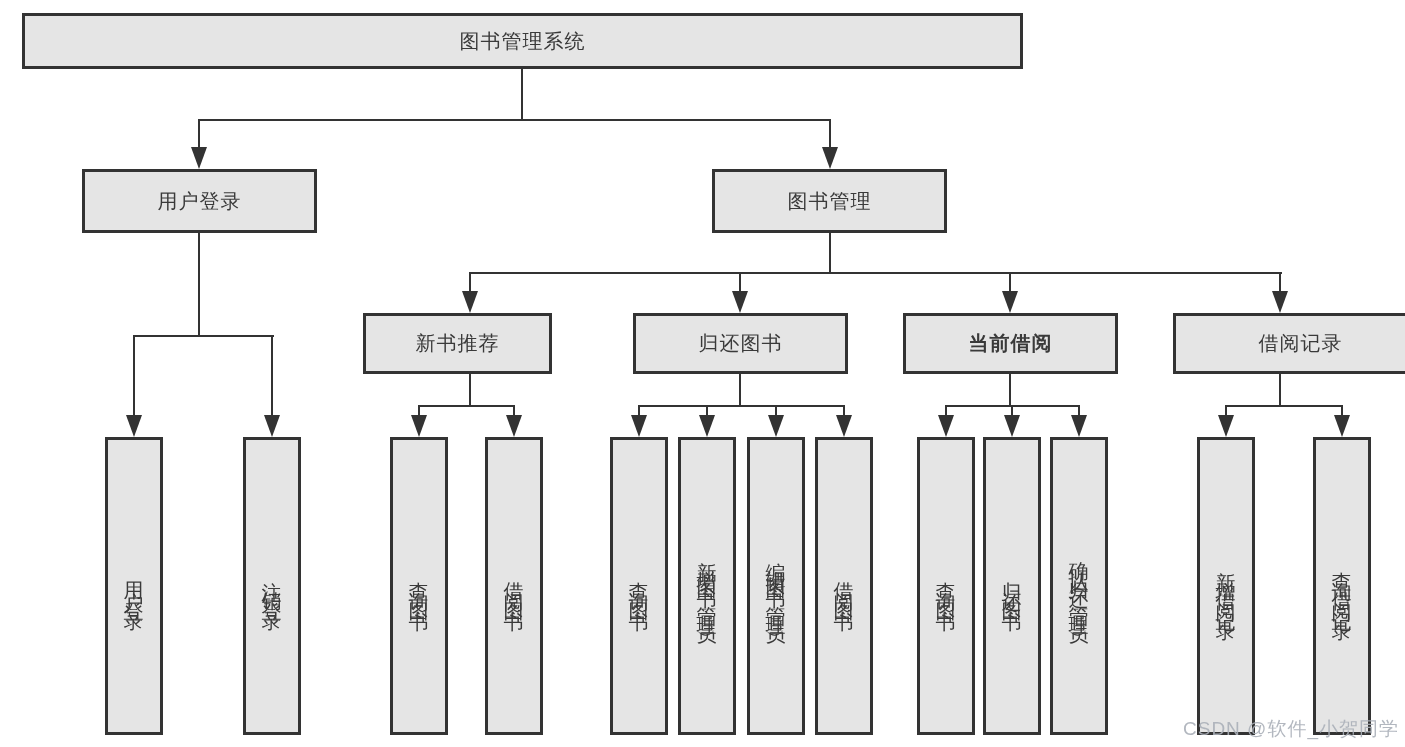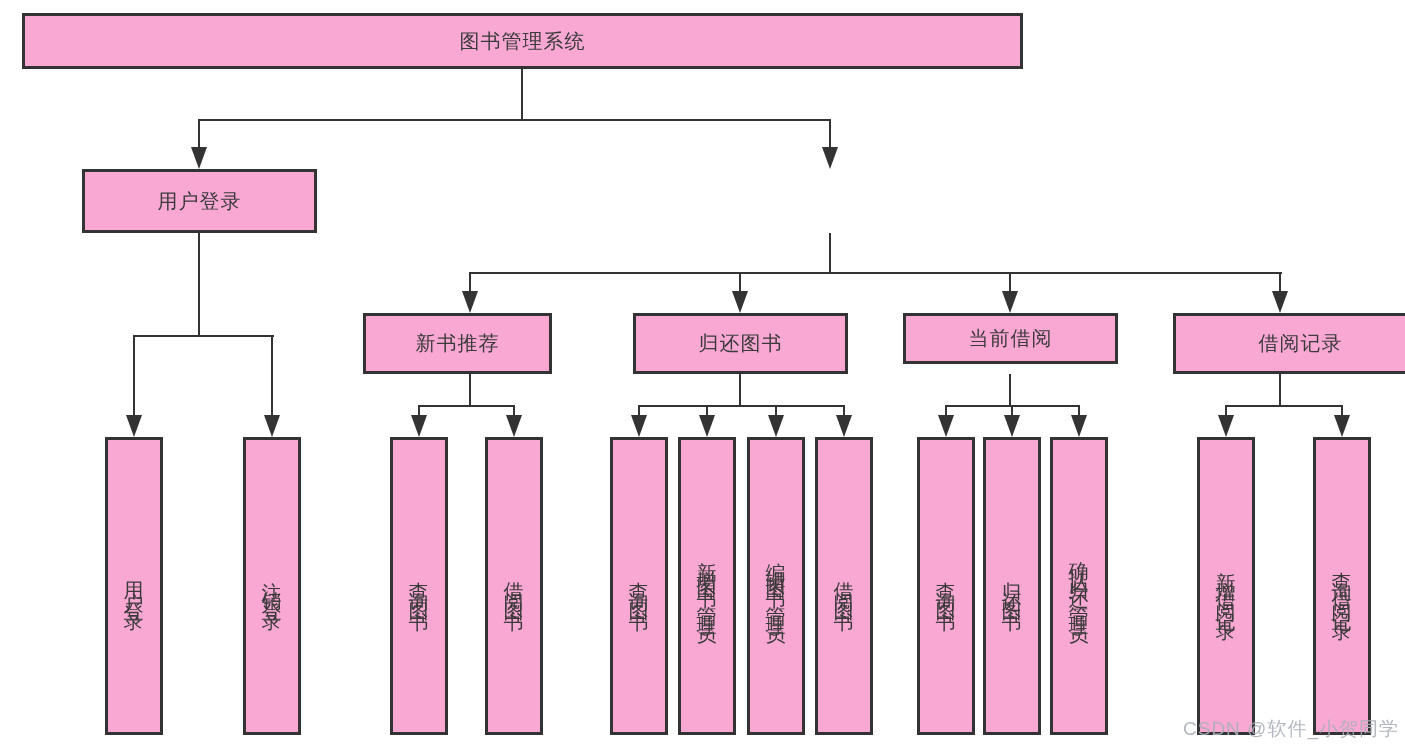--- a/index.html
+++ b/index.html
@@ -11,21 +11,21 @@
     position: relative;
     width: 1405px;
     height: 747px;
     background: #ffffff;
     overflow: hidden;
   }
   .box {
     position: absolute;
     box-sizing: border-box;
     border: 3px solid #333333;
-    background: #f9a8d4;
+    background: #e5e5e5;
     display: flex;
     align-items: center;
     justify-content: center;
     color: #3a3a3a;
     font-size: 20px;
     letter-spacing: 1px;
     white-space: nowrap;
   }
   .vbox {
     writing-mode: vertical-rl;
@@ -56,24 +56,25 @@
   }
 </style>
 </head>
 <body>
 
 <div id="canvas">
 
   <div class="box" style="left:22px; top:13px; width:1001px; height:56px;">图书管理系统</div>
 
   <div class="box" style="left:82px; top:169px; width:235px; height:64px;">用户登录</div>
+  <div class="box" style="left:712px; top:169px; width:235px; height:64px;">图书管理</div>
 
   <div class="box" style="left:363px; top:313px; width:189px; height:61px;">新书推荐</div>
   <div class="box" style="left:633px; top:313px; width:215px; height:61px;">归还图书</div>
-  <div class="box" style="left:903px; top:313px; width:215px; height:51px;">当前借阅</div>
+  <div class="box" style="left:903px; top:313px; width:215px; height:61px;font-weight:bold;">当前借阅</div>
   <div class="box" style="left:1173px; top:313px; width:255px; height:61px;">借阅记录</div>
 
   <div class="box vbox" style="left:105px; top:437px; width:58px; height:298px;">用户登录</div>
   <div class="box vbox" style="left:243px; top:437px; width:58px; height:298px;">注销登录</div>
 
   <div class="box vbox" style="left:390px; top:437px; width:58px; height:298px;">查询图书</div>
   <div class="box vbox" style="left:485px; top:437px; width:58px; height:298px;">借阅图书</div>
 
   <div class="box vbox" style="left:610px; top:437px; width:58px; height:298px;">查询图书</div>
   <div class="box vbox" style="left:678px; top:437px; width:58px; height:298px; letter-spacing:9px;">新增图书（管理员）</div>

